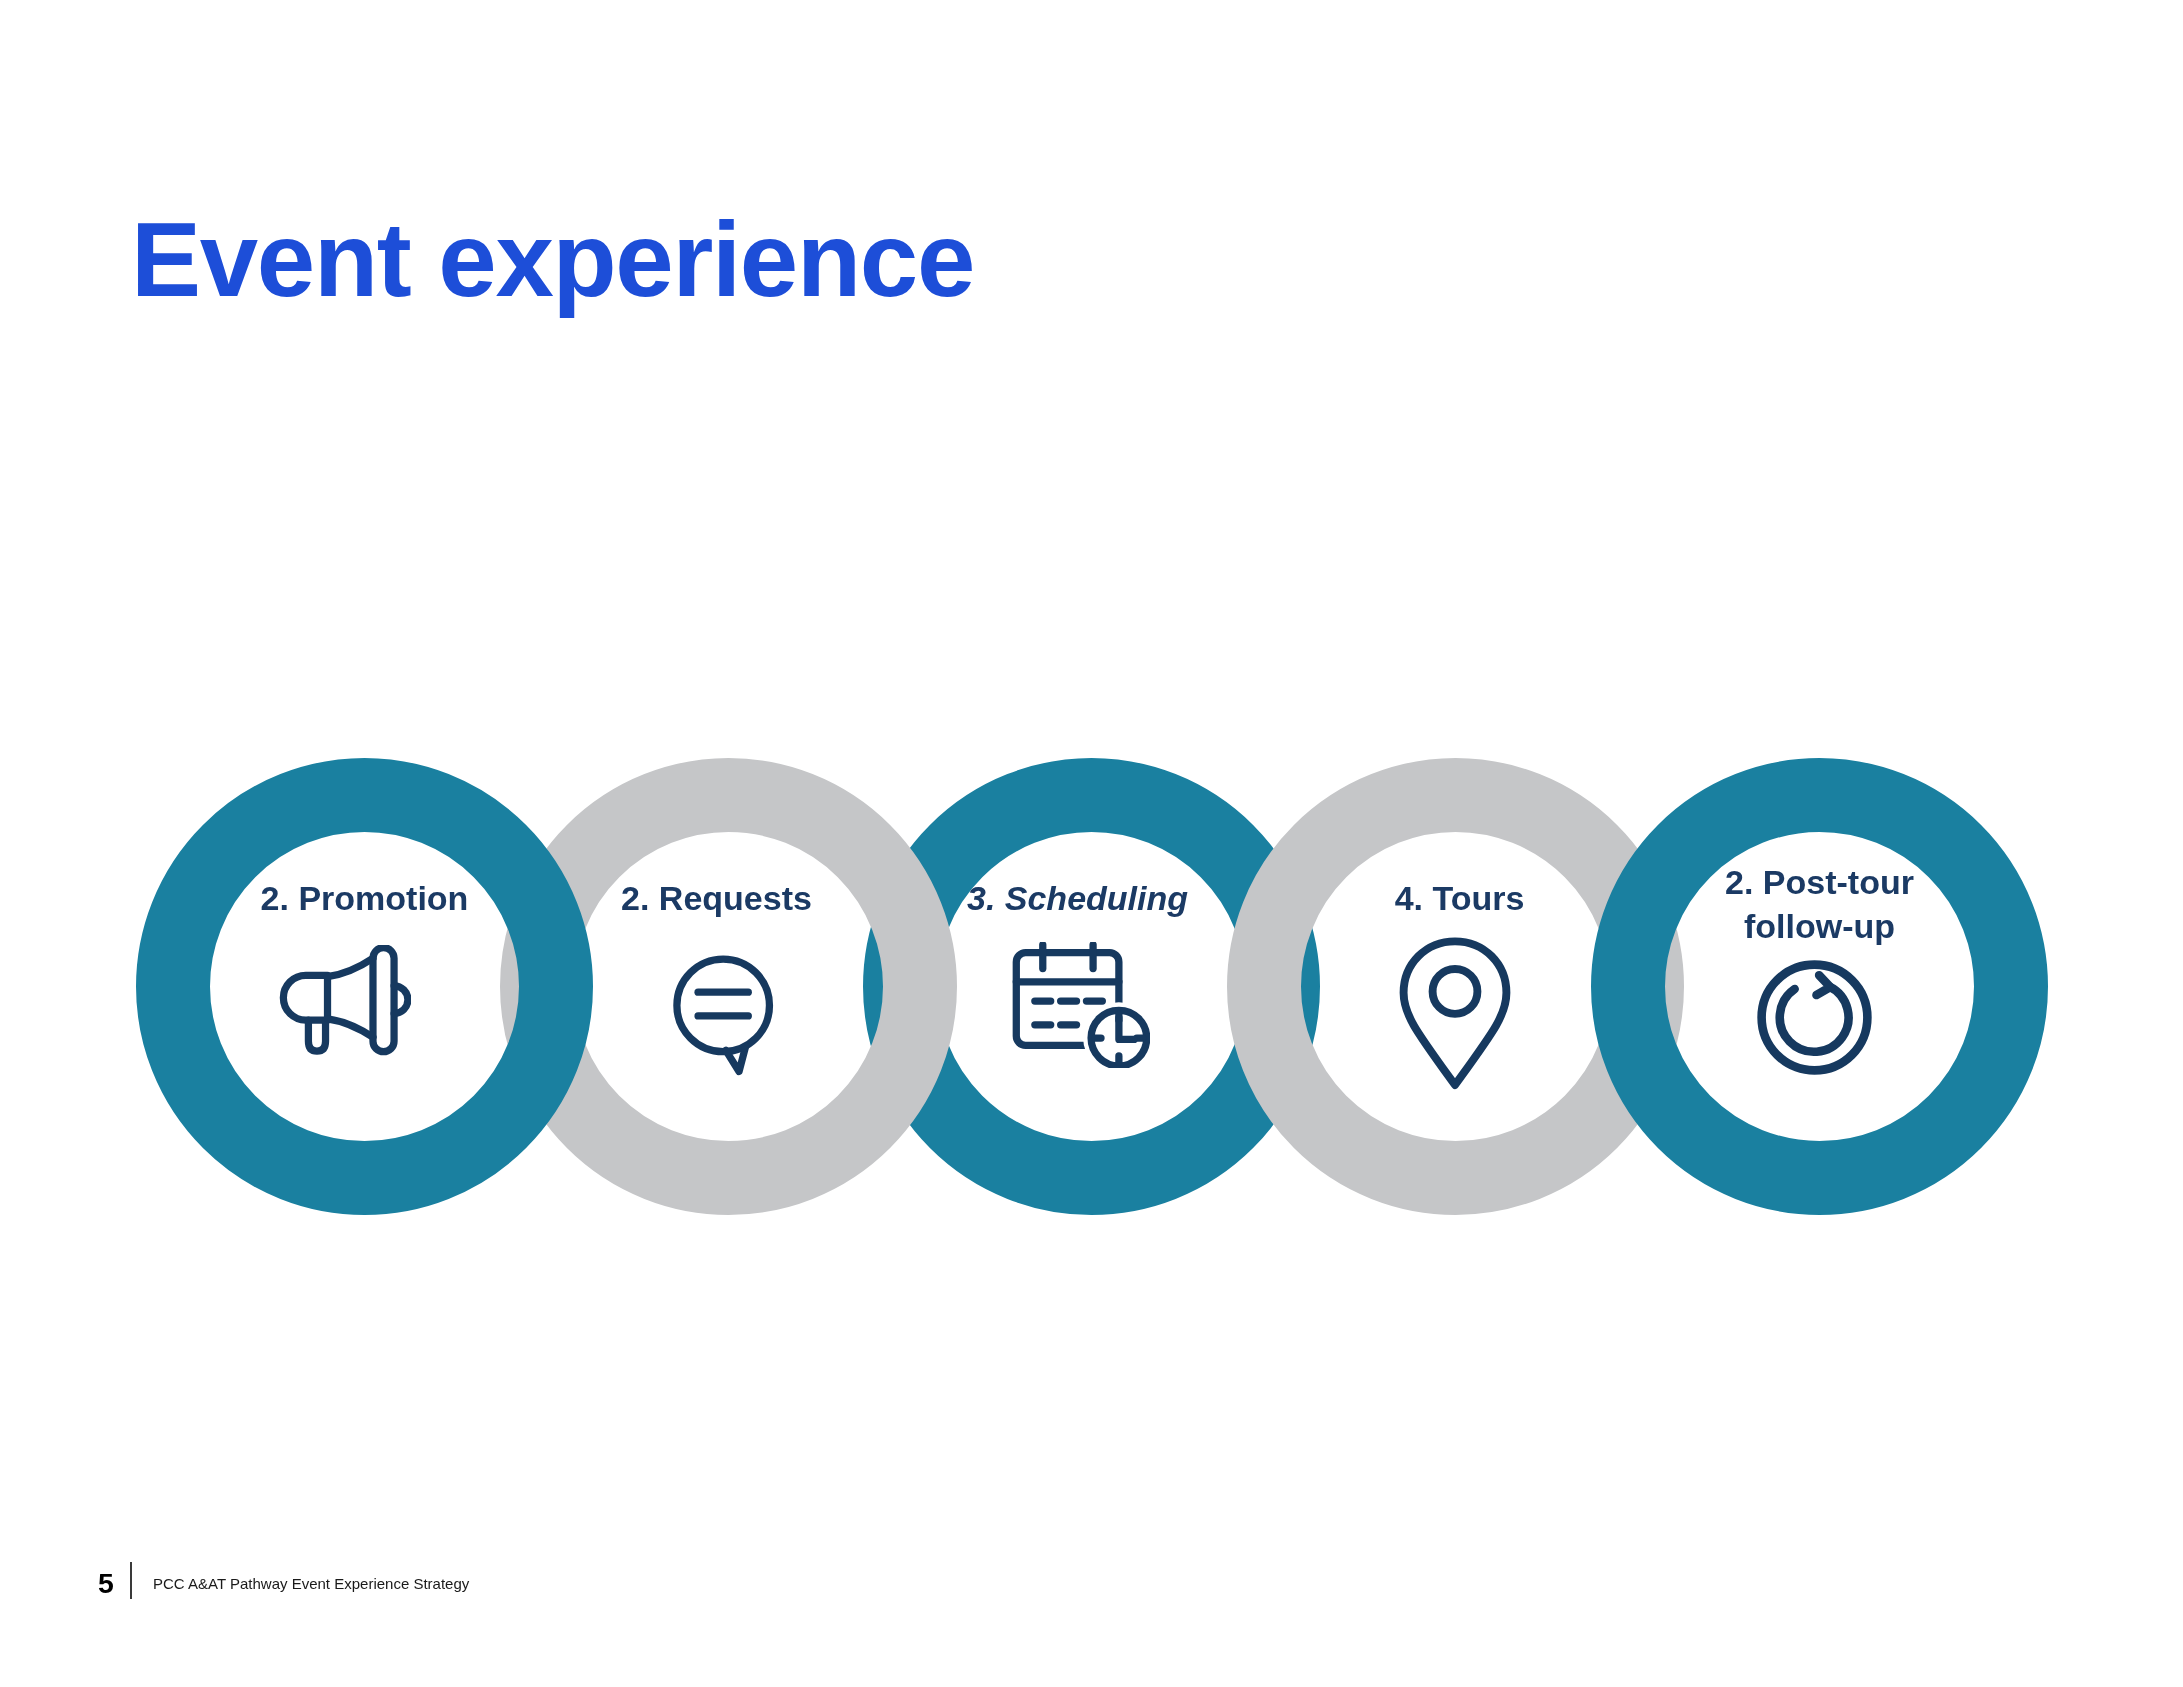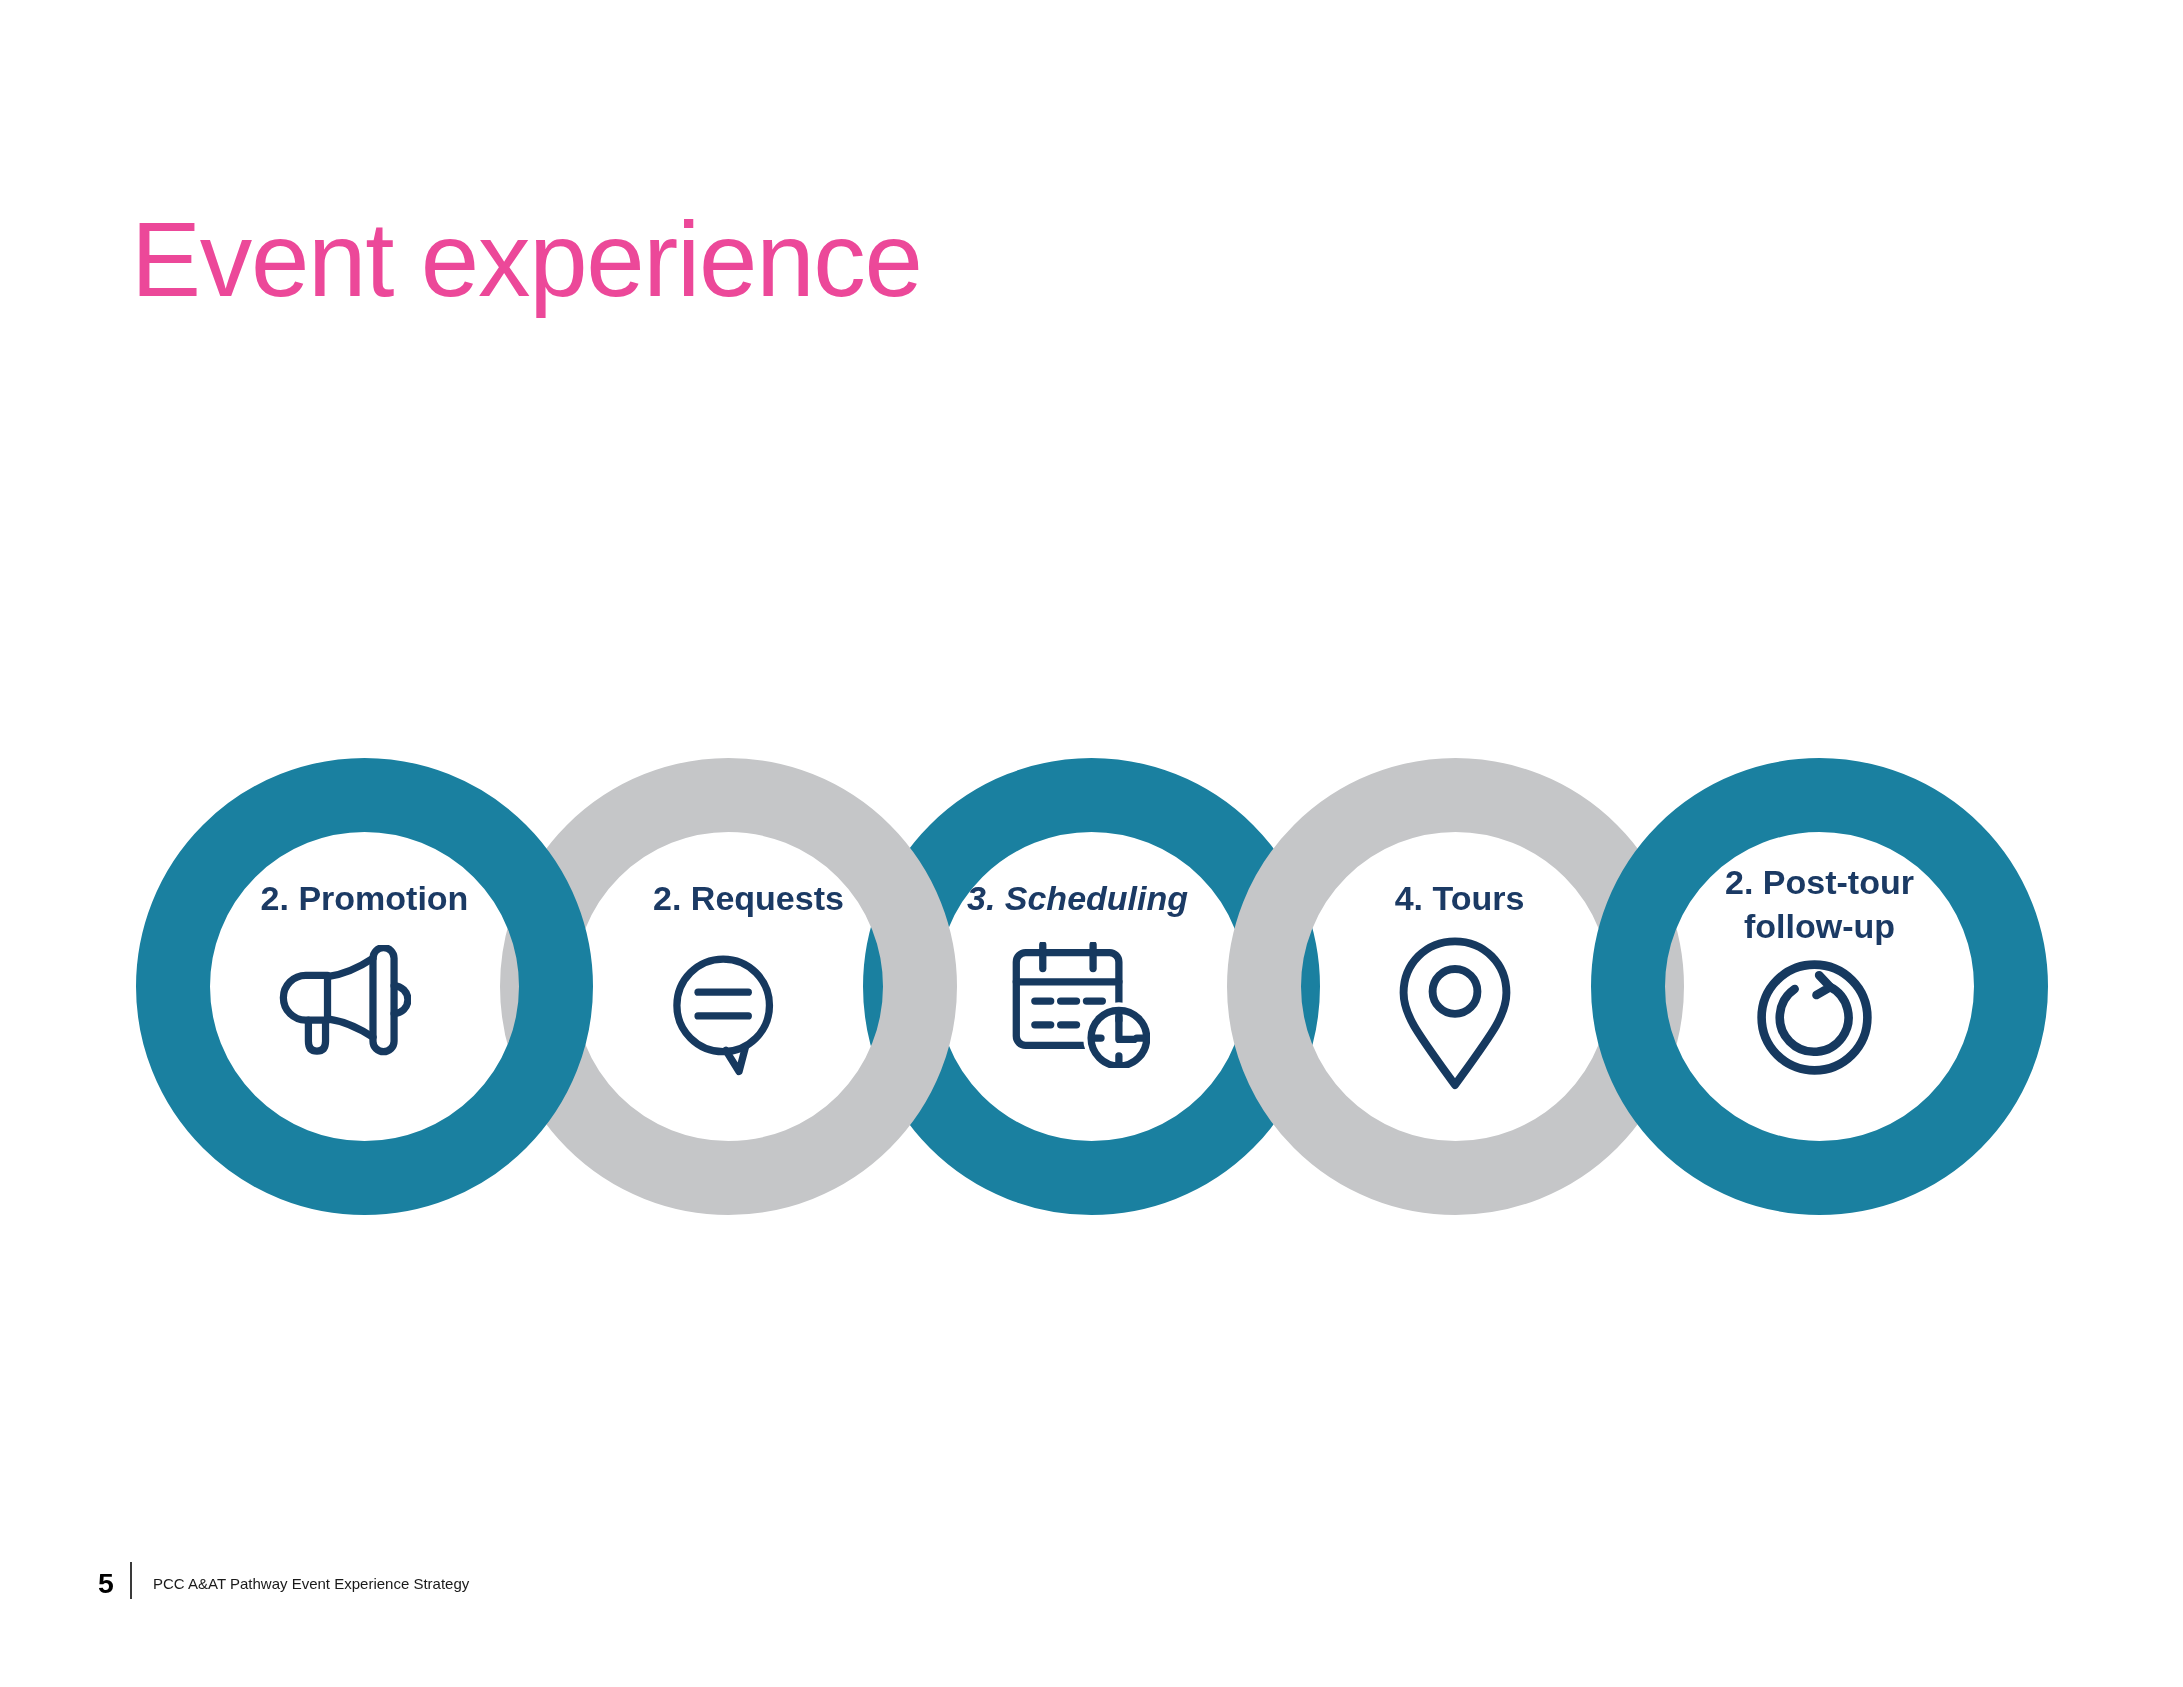--- a/index.html
+++ b/index.html
@@ -13,23 +13,23 @@
     width: 2183px; height: 1687px;
     background: #ffffff;
     overflow: hidden;
   }
 
   
   .title {
     position: absolute;
     left: 131px; top: 130px;
     font-size: 105px;
-    font-weight: normal;
+    font-weight: bold;
     letter-spacing: -1.3px;
-    color: #ec4899;
+    color: #1d4ed8;
     white-space: nowrap;
     text-align: center;
   }
 
   
   .subtitle {
     position: absolute;
     left: 0; top: 589px;
     width: 2183px;
     text-align: center;
@@ -63,21 +63,21 @@
     width: 457px;
     text-align: center;
     font-size: 34px;
     line-height: 37px;
     font-weight: bold;
     color: #1B3A64;
     z-index: 10;
     white-space: nowrap;
   }
   .step-label.l1 { left: 136px; }
-  .step-label.l2 { left: 520px; }
+  .step-label.l2 { left: 488px; }
   .step-label.l3 { left: 849px; font-style: italic; }
   .step-label.l4 { left: 1231px; }
   .step-label.l5 { left: 1591px; top: 860px; line-height: 44px; }
 
   
   .icon { position: absolute; z-index: 10; }
   .icon .st {
     fill: none;
     stroke: #16395F;
     stroke-width: 11;

